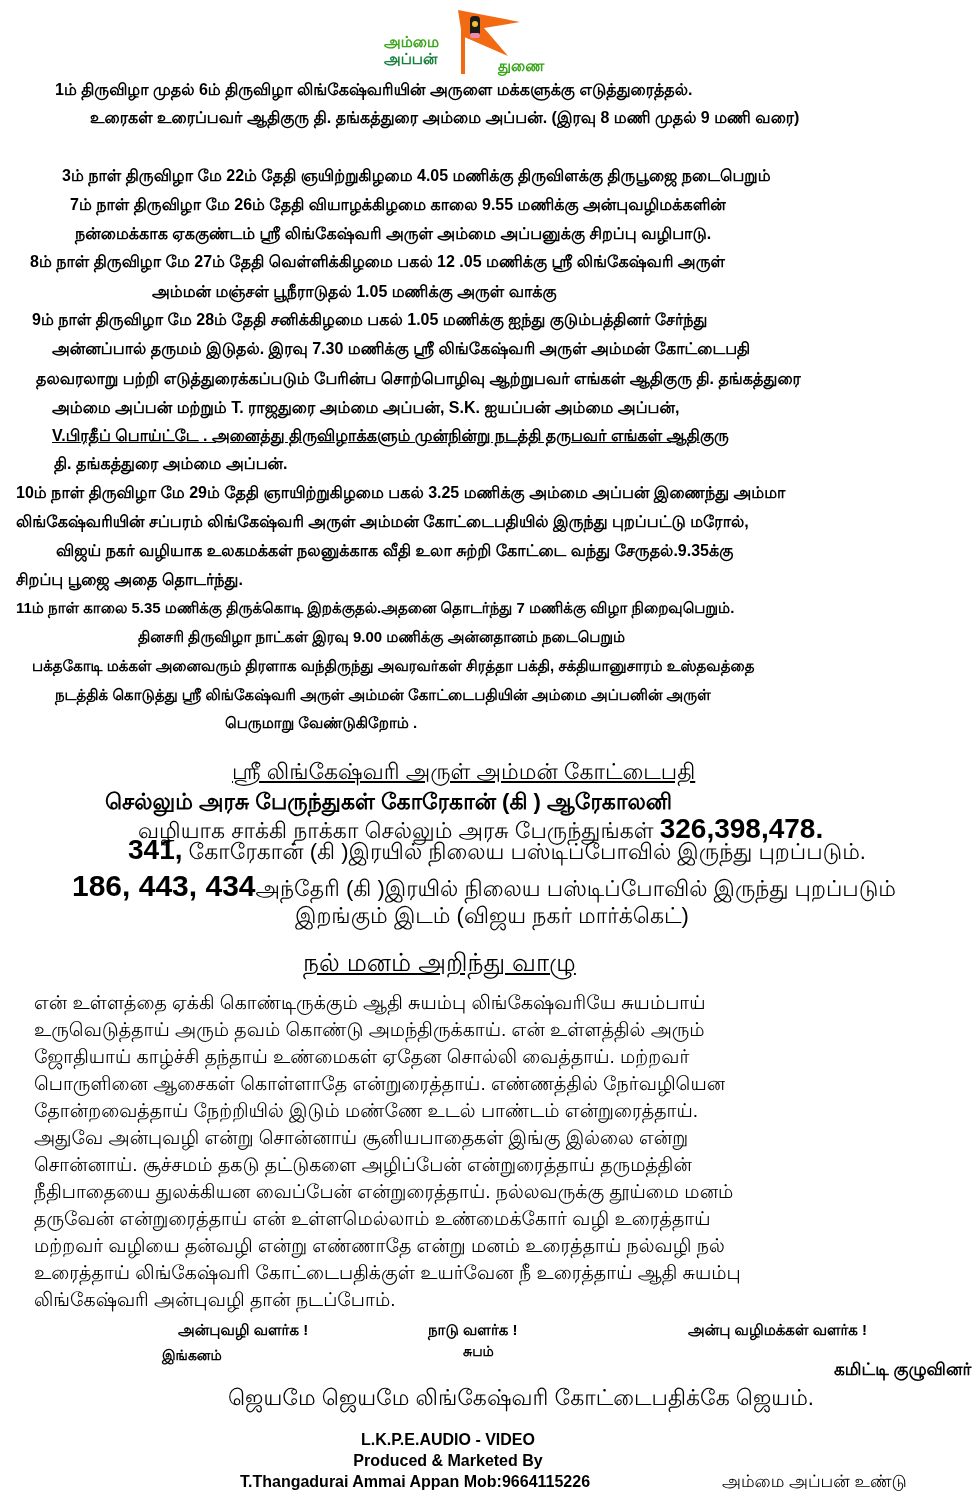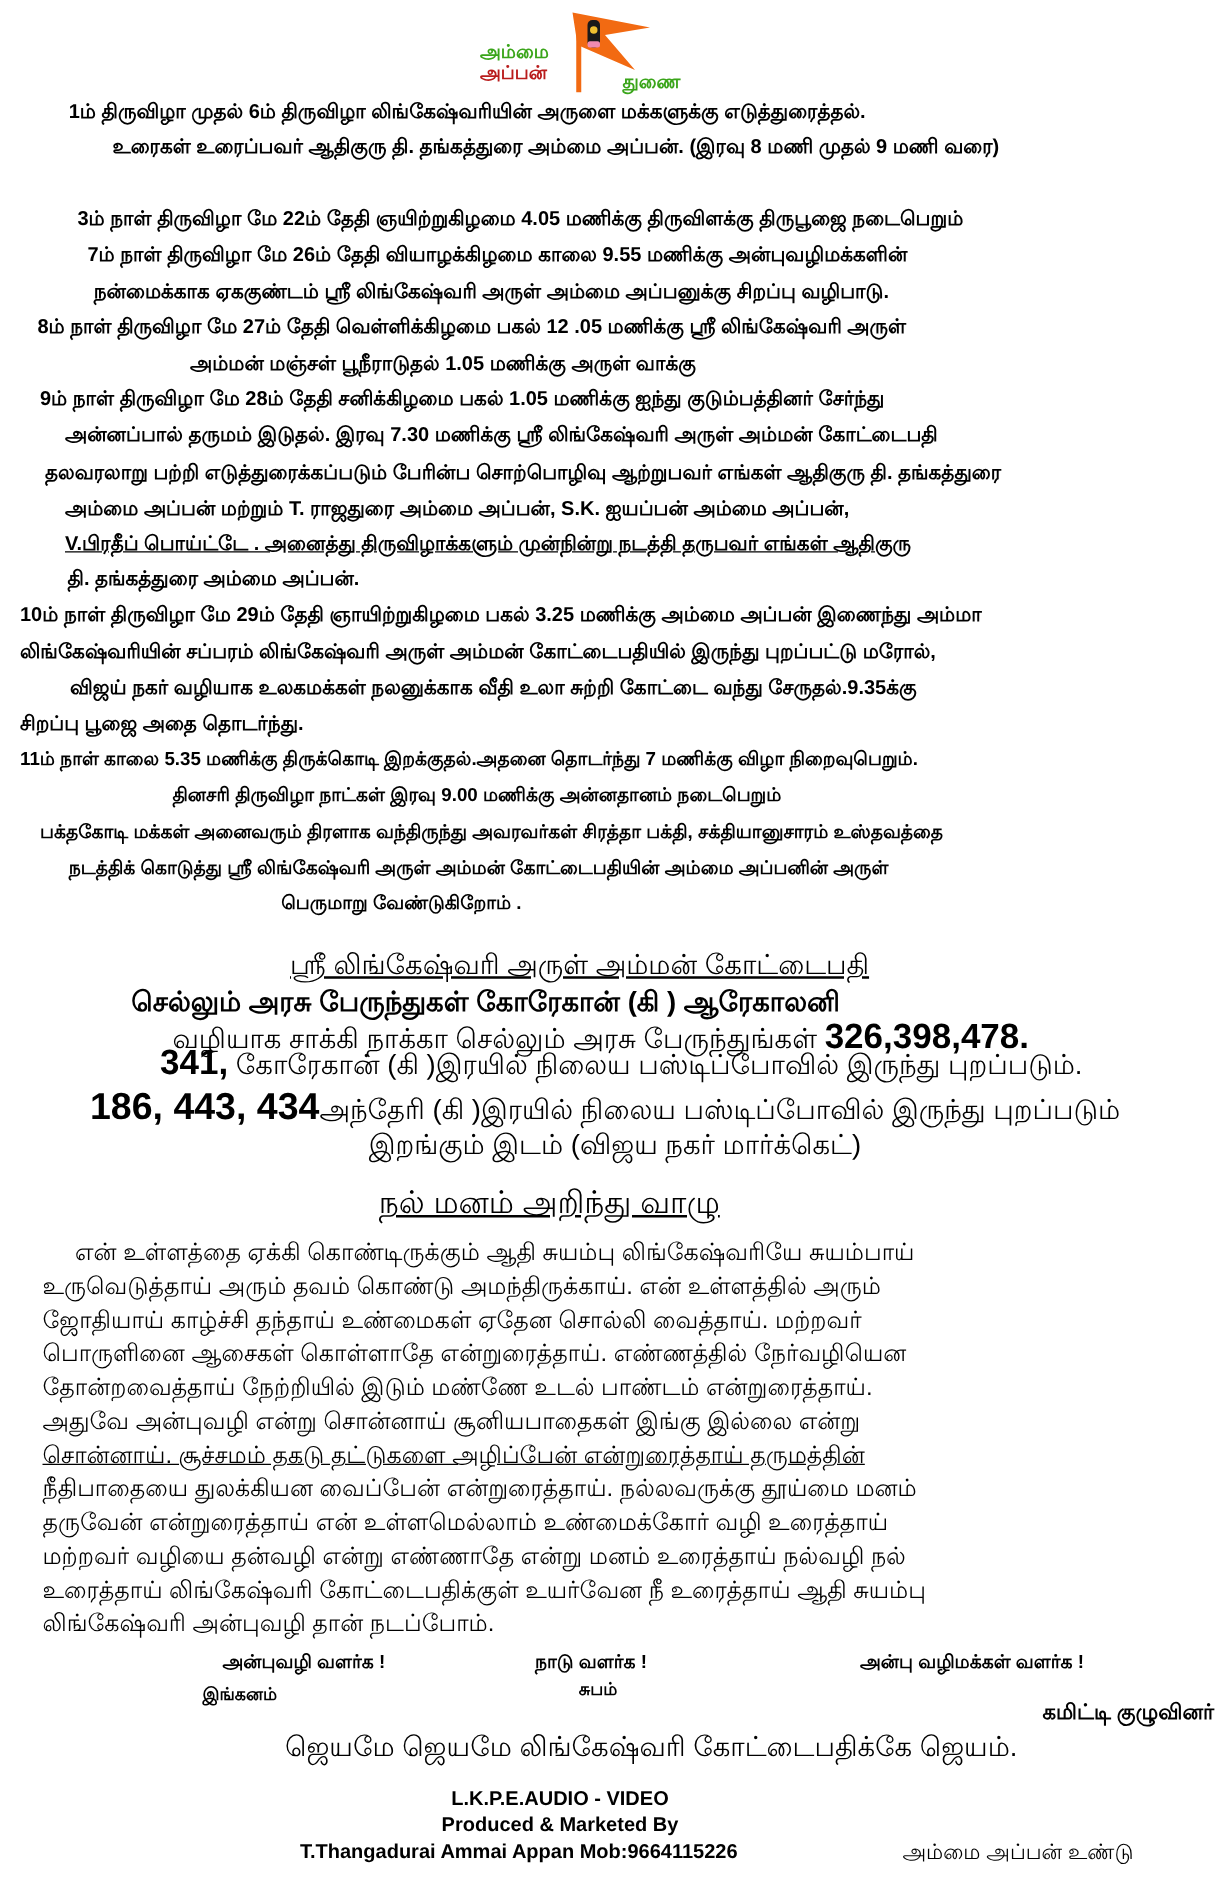--- a/index.html
+++ b/index.html
@@ -1,21 +1,21 @@
 <!DOCTYPE html>
 <html><head>
 <meta charset="utf-8">
 <style>
   html, body { margin:0; padding:0; background:#ffffff; }
   body { width:976px; height:1502px; position:relative; overflow:hidden;
          font-family:"Liberation Sans", "DejaVu Sans", sans-serif; color:#000; }
   .top-strip { position:absolute; left:0; top:0; width:976px; height:4px; background:#ffffff; }
   .logo { position:absolute; left:380px; top:4px; width:160px; height:70px; }
   .logo .l1 { position:absolute; left:4px; top:30px; color:#3aa51a; font-weight:bold; font-size:15px; line-height:16px; }
-  .logo .l2 { position:absolute; left:4px; top:47px; color:#b91c1c; font-weight:bold; font-size:15px; line-height:16px; }
+  .logo .l2 { position:absolute; left:4px; top:47px; color:#15803d; font-weight:bold; font-size:15px; line-height:16px; }
   .logo .l3 { position:absolute; left:118px; top:54px; color:#3aa51a; font-weight:bold; font-size:15px; line-height:16px; }
   .logo svg { position:absolute; left:68px; top:0; }
   .line { position:absolute; white-space:nowrap; font-weight:bold; font-size:16px; line-height:20px; }
   .c { left:0; width:976px; text-align:center; }
   .big { font-size:22px; line-height:28px; }
   .num { font-size:28px; font-weight:bold; }
   .u { text-decoration:underline; }
   .poem { font-size:19px; line-height:26px; font-weight:normal; }
   .en { font-size:16px; font-weight:bold; }
 </style>
@@ -68,27 +68,27 @@
 </div>
 <div class="line big" style="left:128px; top:836px; font-weight:normal;">
   <span class="num">341,</span><span> கோரேகான் (கி )இரயில் நிலைய பஸ்டிப்போவில் இருந்து புறப்படும்.</span>
 </div>
 <div class="line big" style="left:72px; top:872px; font-weight:normal;">
   <span class="num" style="font-size:30px;">186, 443, 434</span><span>அந்தேரி  (கி )இரயில் நிலைய பஸ்டிப்போவில் இருந்து புறப்படும்</span>
 </div>
 <div class="line big" style="left:295px; top:902px; font-weight:normal;">இறங்கும் இடம் (விஜய நகர் மார்க்கெட்)</div>
 
 <div class="line u" style="left:303px; top:946px; font-size:25px; line-height:32px; font-weight:normal;">நல் மனம் அறிந்து வாழு</div>
-<div class="line poem" style="left:34px; top:990px;margin-left:26px;">என் உள்ளத்தை ஏக்கி கொண்டிருக்கும் ஆதி சுயம்பு லிங்கேஷ்வரியே சுயம்பாய்</div>
+<div class="line poem" style="left:34px; top:990px;">என் உள்ளத்தை ஏக்கி கொண்டிருக்கும் ஆதி சுயம்பு லிங்கேஷ்வரியே சுயம்பாய்</div>
 <div class="line poem" style="left:34px; top:1017px;">உருவெடுத்தாய் அரும் தவம் கொண்டு அமந்திருக்காய். என் உள்ளத்தில் அரும்</div>
 <div class="line poem" style="left:34px; top:1044px;">ஜோதியாய் காழ்ச்சி தந்தாய் உண்மைகள் ஏதேன சொல்லி வைத்தாய். மற்றவர்</div>
 <div class="line poem" style="left:34px; top:1071px;">பொருளினை ஆசைகள் கொள்ளாதே என்றுரைத்தாய். எண்ணத்தில் நேர்வழியென</div>
 <div class="line poem" style="left:34px; top:1098px;">தோன்றவைத்தாய் நேற்றியில் இடும் மண்ணே உடல் பாண்டம் என்றுரைத்தாய்.</div>
 <div class="line poem" style="left:34px; top:1125px;">அதுவே அன்புவழி என்று சொன்னாய் சூனியபாதைகள் இங்கு இல்லை என்று</div>
-<div class="line poem" style="left:34px; top:1152px;text-decoration:underline;">சொன்னாய். சூச்சமம் தகடு தட்டுகளை அழிப்பேன் என்றுரைத்தாய் தருமத்தின்</div>
+<div class="line poem" style="left:34px; top:1152px;">சொன்னாய். சூச்சமம் தகடு தட்டுகளை அழிப்பேன் என்றுரைத்தாய் தருமத்தின்</div>
 <div class="line poem" style="left:34px; top:1179px;">நீதிபாதையை துலக்கியன வைப்பேன் என்றுரைத்தாய். நல்லவருக்கு தூய்மை மனம்</div>
 <div class="line poem" style="left:34px; top:1206px;text-align:right;">தருவேன் என்றுரைத்தாய் என் உள்ளமெல்லாம் உண்மைக்கோர் வழி உரைத்தாய்</div>
 <div class="line poem" style="left:34px; top:1233px;">மற்றவர் வழியை தன்வழி என்று எண்ணாதே என்று மனம் உரைத்தாய் நல்வழி நல்</div>
 <div class="line poem" style="left:34px; top:1260px;">உரைத்தாய் லிங்கேஷ்வரி கோட்டைபதிக்குள் உயர்வேன நீ உரைத்தாய் ஆதி சுயம்பு</div>
 <div class="line poem" style="left:34px; top:1287px;">லிங்கேஷ்வரி அன்புவழி தான் நடப்போம்.</div>
 
 <div class="line" style="left:178px; top:1320px; font-size:15px;">அன்புவழி வளர்க !</div>
 <div class="line" style="left:428px; top:1320px; font-size:15px;">நாடு வளர்க !</div>
 <div class="line" style="left:688px; top:1320px; font-size:15px;">அன்பு வழிமக்கள் வளர்க !</div>
 <div class="line" style="left:162px; top:1345px; font-size:14px;">இங்கனம்</div>

